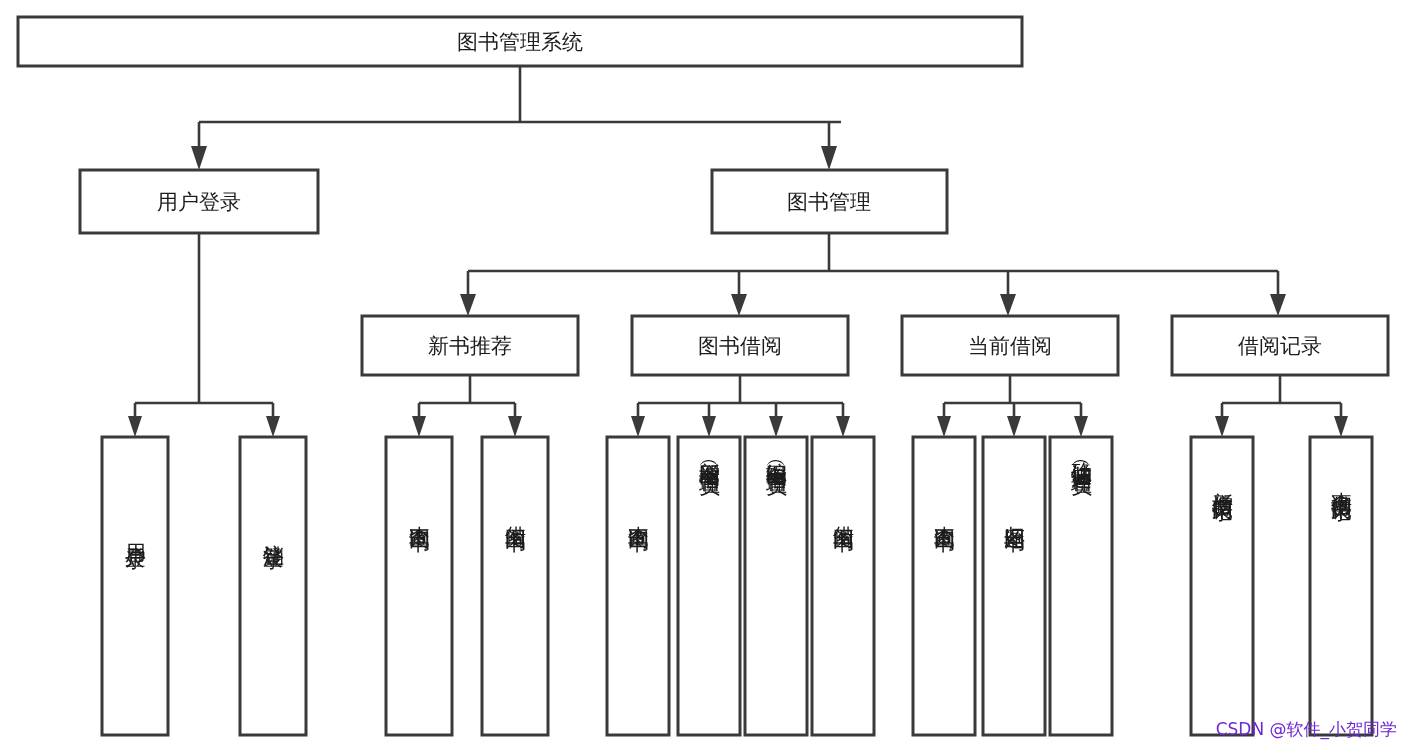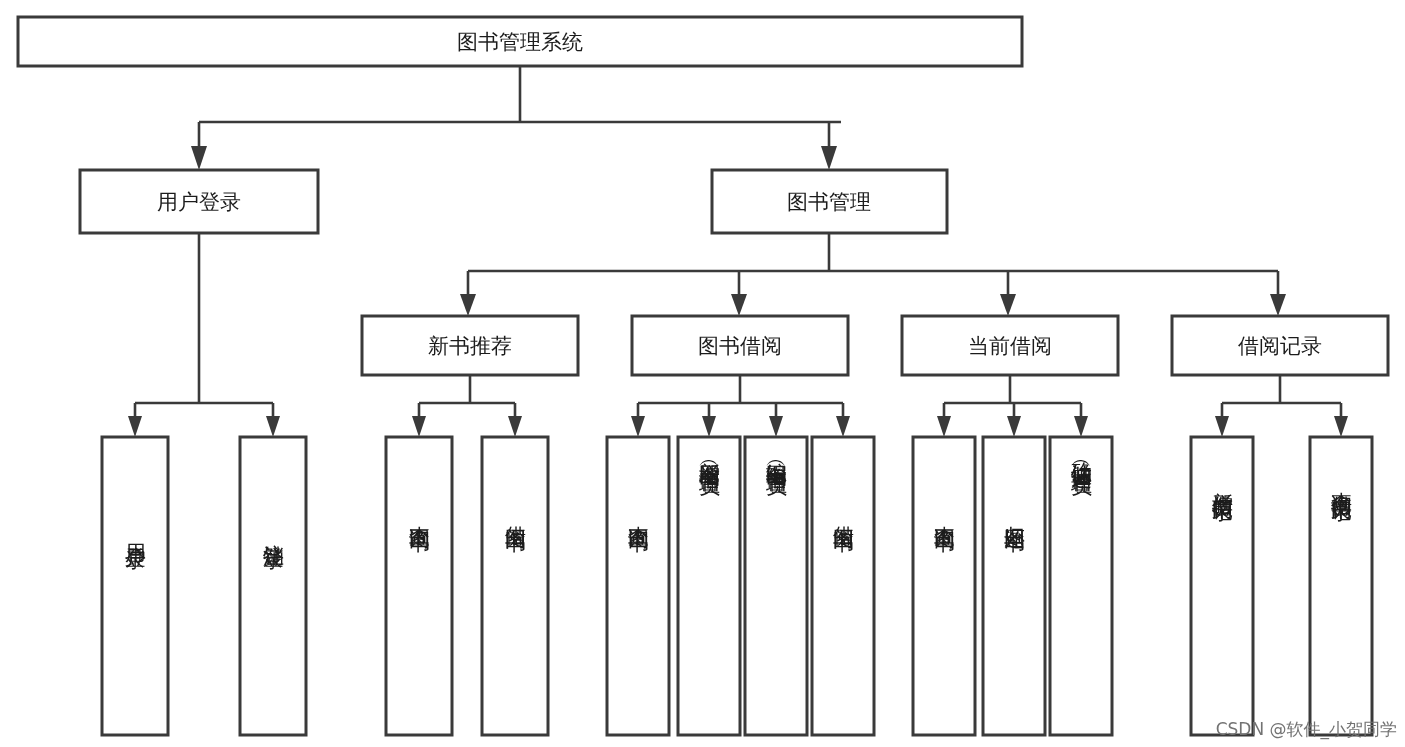--- a/index.html
+++ b/index.html
@@ -64,21 +64,21 @@
     color: #1c1c1c;
     letter-spacing: 2px;
     white-space: nowrap;
   }
   .watermark {
     position: absolute;
     right: 8px;
     bottom: 6px;
     font-family: "DejaVu Sans", "Liberation Sans", sans-serif;
     font-size: 17px;
-    color: #737373;
+    color: #6d28d9;
     white-space: nowrap;
     user-select: none;
   }
 </style>
 </head>
 <body>
 
 <div id="diagram-root">
   <svg class="canvas" viewBox="0 0 1405 747" xmlns="http://www.w3.org/2000/svg">
 

